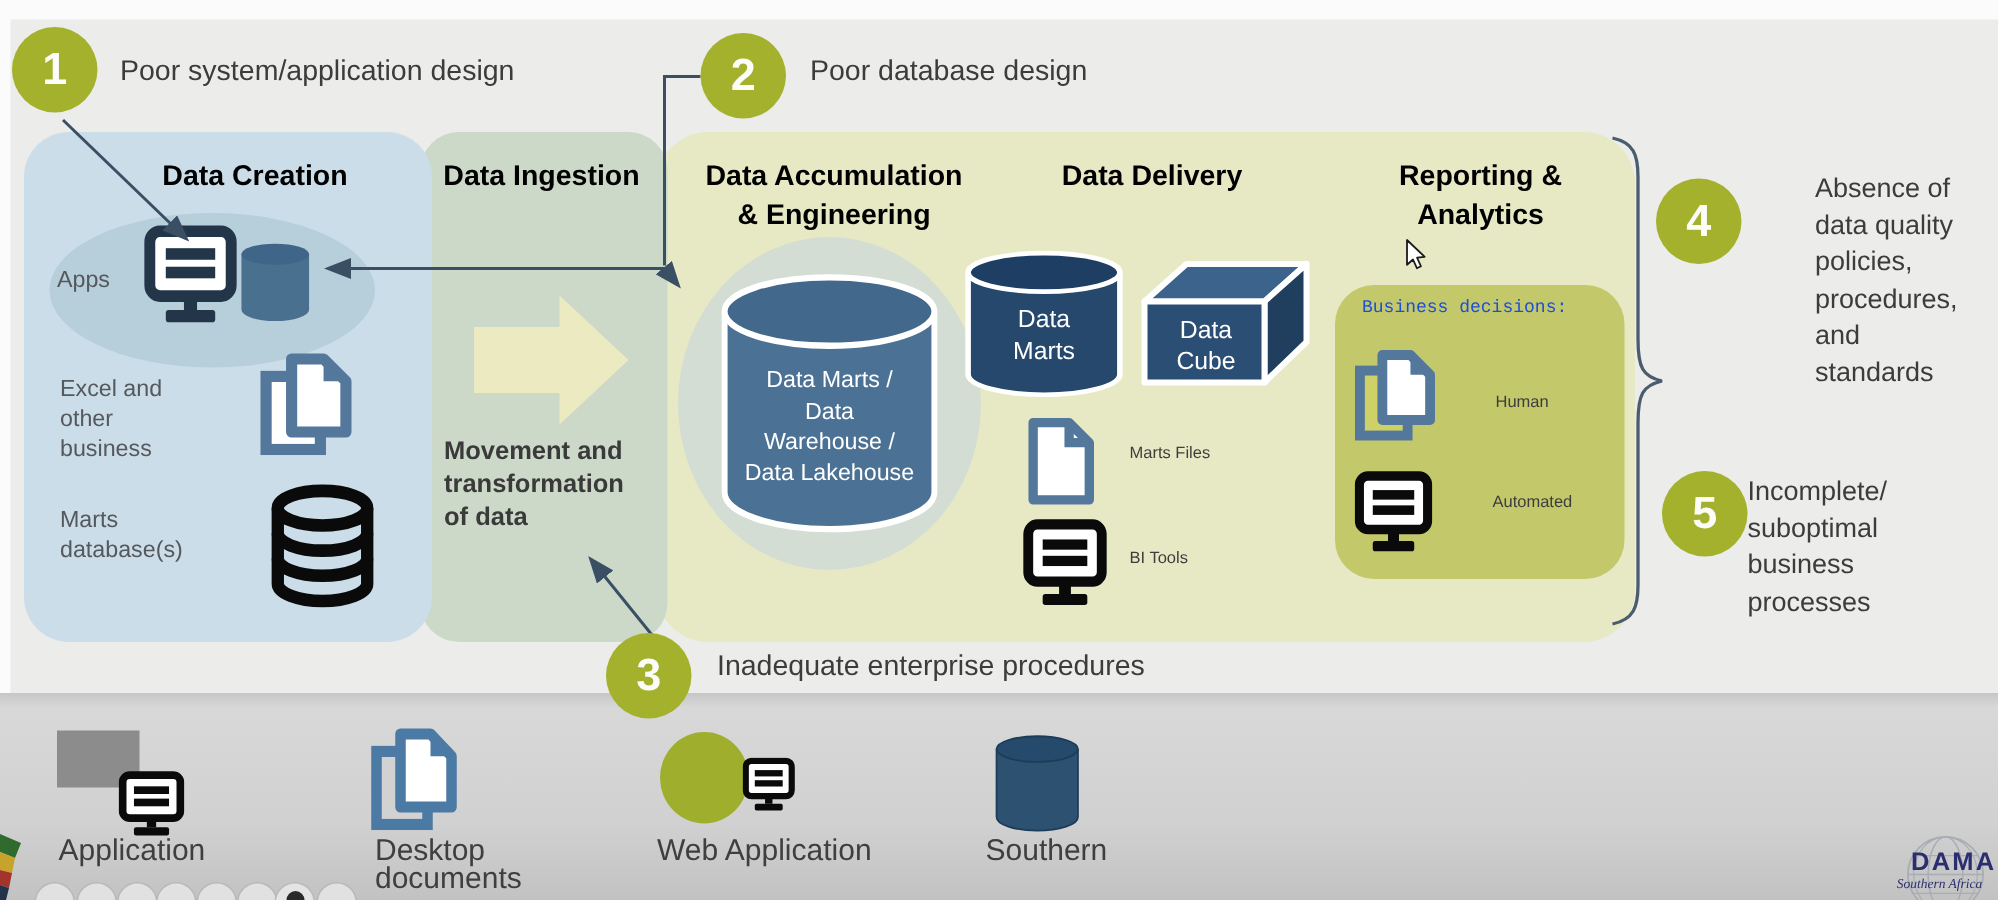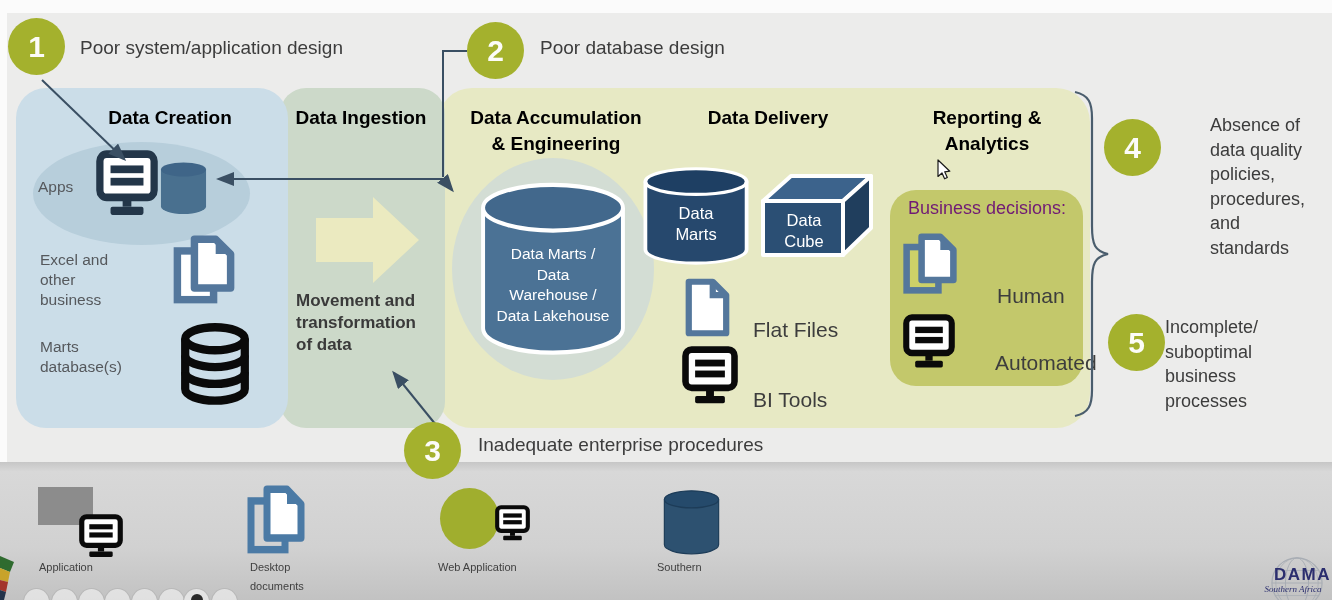--- a/index.html
+++ b/index.html
@@ -12,25 +12,25 @@
   .strip{left:0;top:462px;width:1332px;height:138px;z-index:0;
     background:linear-gradient(180deg,#c6c6c6 0%,#d8d8d8 7%,#d1d1d1 62%,#c2c2c2 100%);}
   .panel{border-radius:30px;}
   .hdr{font-weight:bold;font-size:19px;color:#000000;text-align:center;
        white-space:pre-line;line-height:26px;z-index:10;}
   .lbl{color:#55585c;font-size:15.5px;line-height:20px;white-space:pre-line;z-index:10;}
   .cap{color:#3a3a3a;font-weight:bold;font-size:17px;line-height:22px;white-space:pre-line;z-index:10;}
   .wlbl{color:#ffffff;text-align:center;white-space:pre-line;z-index:12;}
   .ann{color:#3c3c3c;font-size:19px;z-index:10;white-space:nowrap;}
   .ann-s{color:#3c3c3c;font-size:18px;line-height:24.5px;white-space:pre-line;z-index:10;}
-  .itemlbl{color:#3d3d3d;font-size:21px;z-index:10;margin-top:22px;}
+  .itemlbl{color:#3d3d3d;font-size:11px;z-index:10;}
   .circle{background:#a4b12d;border-radius:50%;color:#fcfcf8;font-weight:bold;
     display:flex;align-items:center;justify-content:center;font-size:30px;
     width:57px;height:57px;z-index:50;}
-  .leg{color:#3f3f3f;font-size:11px;line-height:19px;white-space:pre-line;z-index:10;}
+  .leg{color:#3f3f3f;font-size:20px;line-height:19px;white-space:pre-line;z-index:10;}
   .icon{z-index:11;}
   .rc{width:27px;height:27px;border-radius:50%;border:1.5px solid rgba(110,110,110,.35);
       background:rgba(250,250,250,.55);top:588px;z-index:20;box-sizing:border-box;}
   .rc.dark{background:#e4e4e4;}
   .rc .dot{width:12px;height:12px;border-radius:50%;background:#2a2a2a;margin:5px auto;}
   svg{display:block;}
   #overlay{left:0;top:0;z-index:40;pointer-events:none;}
 </style>
 </head>
 <body>
@@ -106,31 +106,31 @@
   <polygon points="6,30 34,5 114,5 86,30" fill="#3c638c" stroke="#fff" stroke-width="4" stroke-linejoin="round"></polygon>
   <polygon points="86,30 114,5 114,57 86,84" fill="#203e5d" stroke="#fff" stroke-width="4" stroke-linejoin="round"></polygon>
   <polygon points="6,30 86,30 86,84 6,84" fill="#2b4f74" stroke="#fff" stroke-width="4" stroke-linejoin="round"></polygon>
 </svg>
 <div class="abs wlbl" style="left:761px;top:210px;width:86px;font-size:16.5px;line-height:21px;">Data
 Cube</div>
 <svg class="abs icon" style="left:683px;top:277px;" width="48" height="61" viewBox="0 0 50 64" preserveAspectRatio="none">
   <path d="M6 5 h25 l14 14 v40 h-39 z" fill="#fff" stroke="#54779c" stroke-width="6.5" stroke-linejoin="round"></path>
   <path d="M31 5 v14 h14" fill="none" stroke="#54779c" stroke-width="6.5"></path>
 </svg>
-<div class="abs itemlbl" style="left:753px;top:296px;">Flat Files</div>
+<div class="abs itemlbl" style="left:753px;top:296px;">Marts Files</div>
 <svg class="abs icon" style="left:682px;top:346px;" width="56" height="60" viewBox="0 0 64 66" preserveAspectRatio="none">
   <rect x="4" y="4" width="56" height="42" rx="7" fill="#ffffff" stroke="#0a0a0a" stroke-width="7.5"></rect>
   <rect x="15" y="15" width="34" height="7.5" fill="#0a0a0a"></rect>
     <rect x="15" y="27" width="34" height="7.5" fill="#0a0a0a"></rect>
   <rect x="27.5" y="46" width="9" height="9" fill="#0a0a0a"></rect>
     <rect x="15" y="55" width="34" height="8" rx="2" fill="#0a0a0a"></rect>
 </svg>
 <div class="abs itemlbl" style="left:753px;top:366px;">BI Tools</div>
 
-<div class="abs" style="left:908px;top:198px;font-size:18px;color:#701a75;z-index:10;">Business decisions:</div>
+<div class="abs" style="left:908px;top:198px;font-size:12px;color:#1d4ed8;z-index:10;font-family:Liberation Mono, monospace;">Business decisions:</div>
 <svg class="abs icon" style="left:901px;top:232px;" width="58" height="64" viewBox="0 0 62 68" preserveAspectRatio="none">
   <rect x="6" y="16" width="34" height="46" fill="#cdd168" stroke="#54779c" stroke-width="7"></rect>
   <path d="M22 5 h20 l14 14 v32 h-34 z" fill="#fff" stroke="#54779c" stroke-width="7" stroke-linejoin="round"></path>
   <path d="M42 5 l14 14 h-14 z" fill="#54779c"></path>
 </svg>
 <div class="abs itemlbl" style="left:997px;top:262px;">Human</div>
 <svg class="abs icon" style="left:903px;top:314px;" width="52" height="56" viewBox="0 0 64 66" preserveAspectRatio="none">
   <rect x="4" y="4" width="56" height="42" rx="7" fill="#ffffff" stroke="#0a0a0a" stroke-width="7.5"></rect>
   <rect x="15" y="15" width="34" height="7.5" fill="#0a0a0a"></rect>
     <rect x="15" y="27" width="34" height="7.5" fill="#0a0a0a"></rect>

